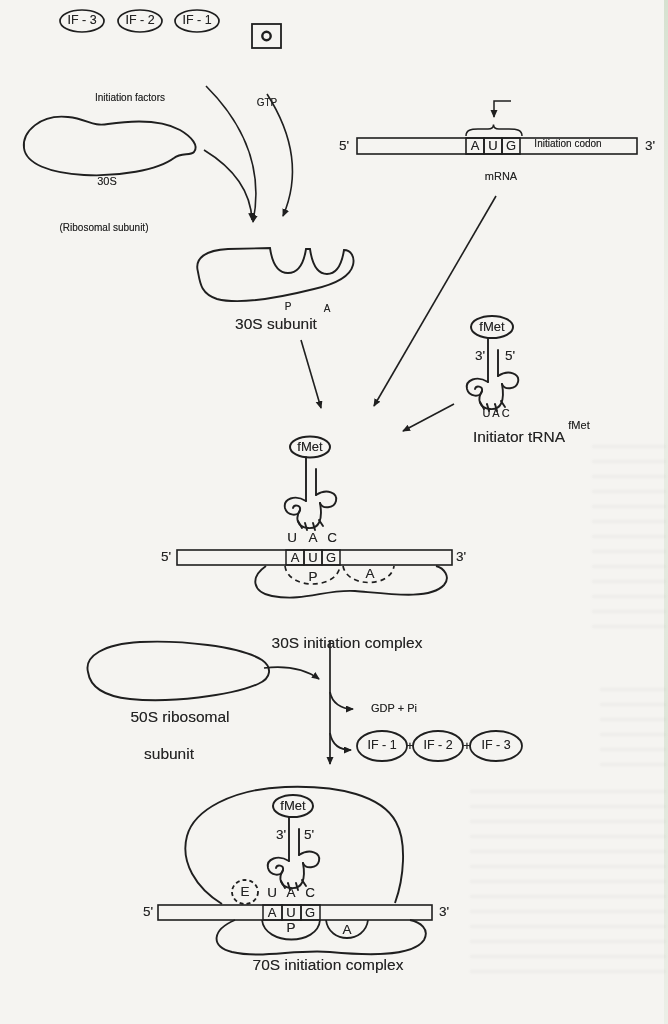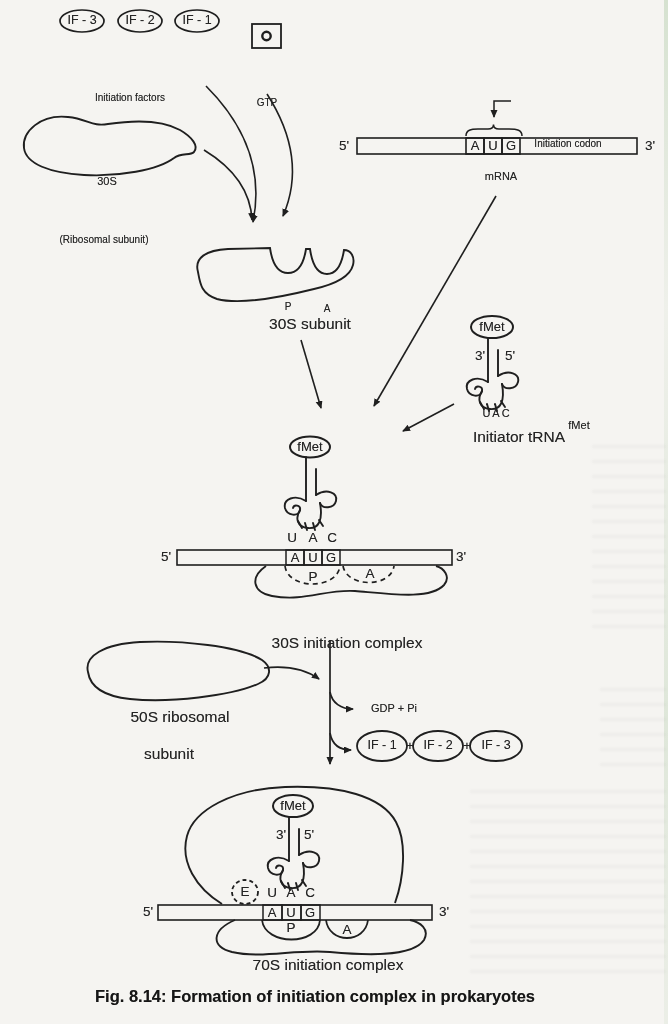--- a/index.html
+++ b/index.html
@@ -152,25 +152,25 @@
 
   <div class="t f14" style="left:568px;top:100px;">Initiation codon</div>
   <div class="t f135" style="left:344px;top:146px;">5'</div>
   <div class="t f13" style="left:475px;top:146px;">A</div>
   <div class="t f13" style="left:493px;top:146px;">U</div>
   <div class="t f13" style="left:511px;top:146px;">G</div>
   <div class="t f135" style="left:650px;top:146px;">3'</div>
   <div class="t f15" style="left:501px;top:177px;text-align:right;">mRNA</div>
 
   <div class="t f15" style="left:107px;top:182px;">30S</div>
-  <div class="t f14" style="left:104px;top:196px;">(Ribosomal subunit)</div>
+  <div class="t f14" style="left:104px;top:184px;">(Ribosomal subunit)</div>
 
   <div class="t f14" style="left:288px;top:263px;">P</div>
   <div class="t f14" style="left:327px;top:265px;">A</div>
-  <div class="t f155" style="left:276px;top:324px;margin-left:34px;">30S subunit</div>
+  <div class="t f155" style="left:276px;top:324px;">30S subunit</div>
 
   <div class="t f13" style="left:492px;top:327px;">fMet</div>
   <div class="t f135" style="left:480px;top:356px;">3'</div>
   <div class="t f135" style="left:510px;top:356px;">5'</div>
   <div class="t f15" style="left:497px;top:414px;letter-spacing:2px;">UAC</div>
   <div class="t f155" style="left:519px;top:437px;">Initiator tRNA</div>
   <div class="t sup" style="left:579px;top:426px;">fMet</div>
 
   <div class="t f13" style="left:310px;top:447px;">fMet</div>
   <div class="t f135" style="left:292px;top:538px;">U</div>
@@ -204,14 +204,13 @@
   <div class="t f135" style="left:310px;top:893px;">C</div>
   <div class="t f135" style="left:148px;top:912px;">5'</div>
   <div class="t f13" style="left:272px;top:913px;">A</div>
   <div class="t f13" style="left:291px;top:913px;">U</div>
   <div class="t f13" style="left:310px;top:913px;">G</div>
   <div class="t f135" style="left:444px;top:912px;">3'</div>
   <div class="t f135" style="left:291px;top:928px;">P</div>
   <div class="t f135" style="left:347px;top:930px;">A</div>
   <div class="t f155" style="left:328px;top:965px;">70S initiation complex</div>
 
-  <div class="t cap" style="left:315px;top:997px;">Fig. 8.14: Formation of initiation complex in prokaryotes</div>
 </div>
 
 </body></html>

